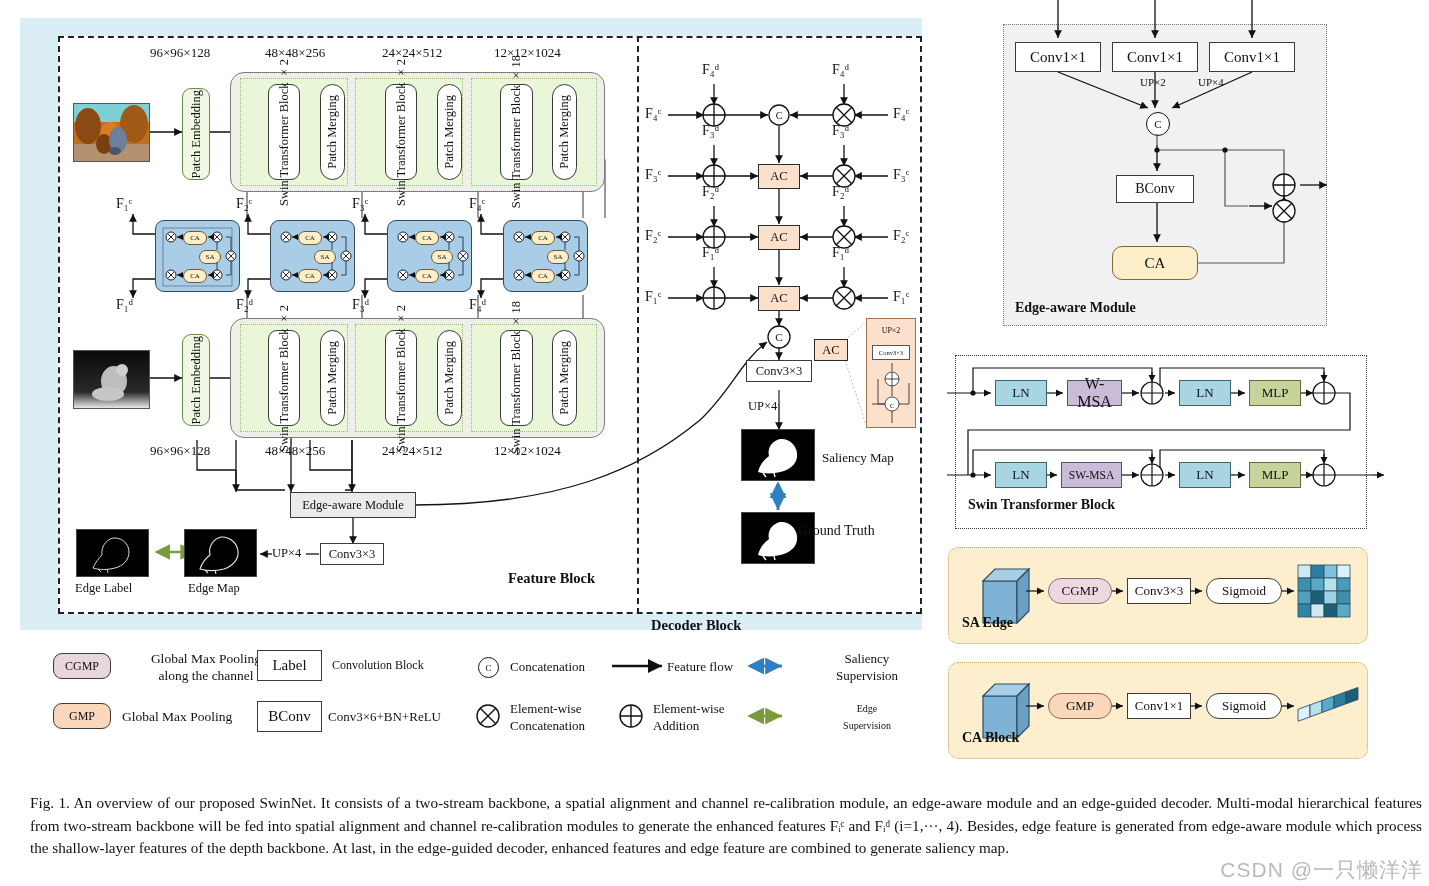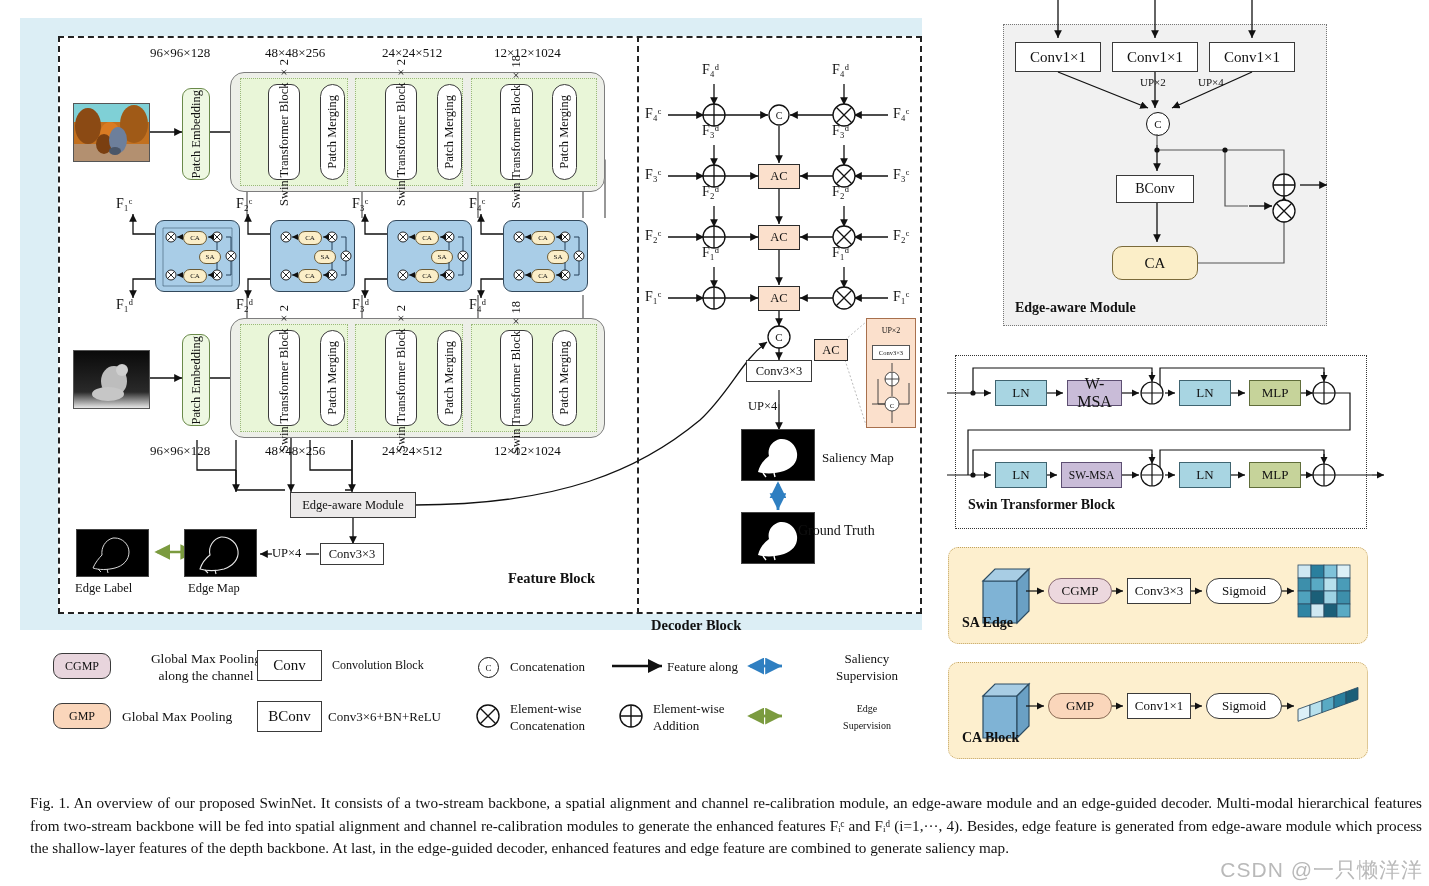--- a/index.html
+++ b/index.html
@@ -553,28 +553,28 @@
     <path d="M21,43 L24,47 M32,43 L33,47" stroke="#fff" stroke-width="1.4"></path>
   </svg>
 </div>
 <div class="abs lbl" style="left:798px;top:523px;font-size:14px;">Ground Truth</div>
 
 <div class="abs box rbox ctr" style="left:53px;top:653px;width:58px;height:26px;background:#e8d5dd;">CGMP</div>
 <div class="abs" style="left:122px;top:650px;font-size:13.5px;line-height:17px;text-align:center;width:168px;">
   <div>Global Max Pooling</div>
   <div>along the channel</div>
 </div>
-<div class="abs box ctr" style="left:257px;top:650px;width:65px;height:31px;font-size:15px;">Conv</div>
+<div class="abs box ctr" style="left:257px;top:650px;width:65px;height:31px;font-size:15px;">Label</div>
 <div class="abs" style="left:332px;top:658px;font-size:12px;">Convolution Block</div>
 <div class="abs nodeC" style="left:478px;top:657px;">C</div>
 <div class="abs" style="left:510px;top:659px;font-size:13px;">Concatenation</div>
 <svg class="abs" style="left:612px;top:659px;" width="62" height="14">
   <path d="M0,7 L50,7" stroke="#111" stroke-width="2.4" marker-end="url(#ah)"></path>
 </svg>
-<div class="abs" style="left:667px;top:659px;font-size:13px;">Feature along</div>
+<div class="abs" style="left:667px;top:659px;font-size:13px;">Feature flow</div>
 <svg class="abs" style="left:744px;top:658px;" width="46" height="16">
   <path d="M6,8 L38,8" stroke="#2f7fc1" stroke-width="2.8" marker-end="url(#ahb)" marker-start="url(#ahbs)"></path>
 </svg>
 <div class="abs" style="left:812px;top:650px;font-size:13px;line-height:17px;text-align:center;width:110px;">
   <div>Saliency</div>
   <div>Supervision</div>
 </div>
 
 <div class="abs box rbox ctr" style="left:53px;top:703px;width:58px;height:26px;background:#fad6bb;">GMP</div>
 <div class="abs" style="left:122px;top:709px;font-size:13.5px;">Global Max Pooling</div>

